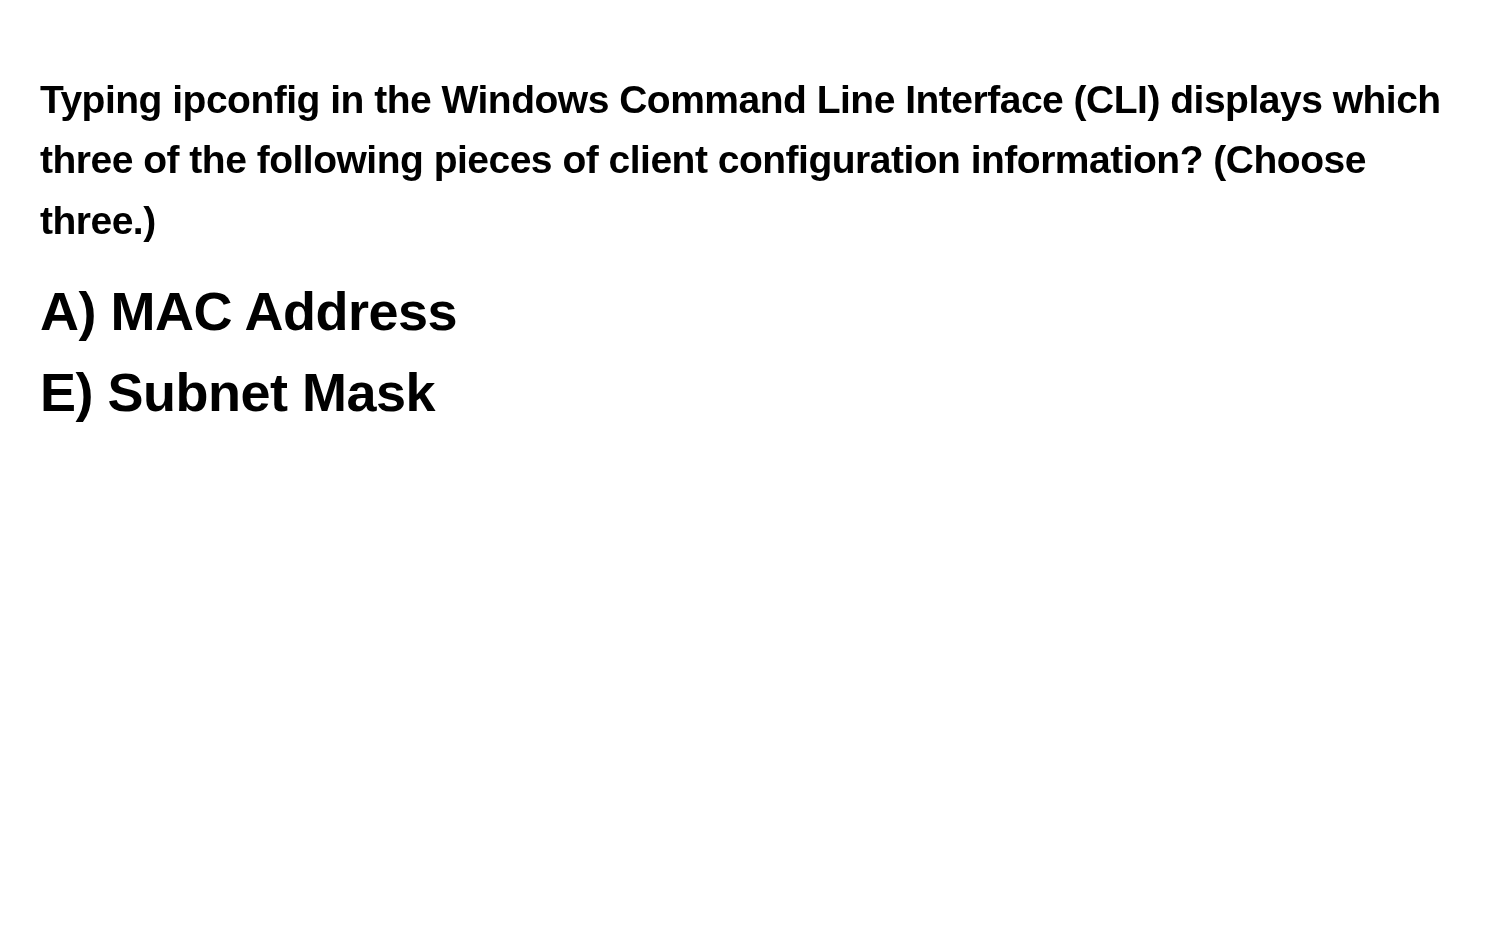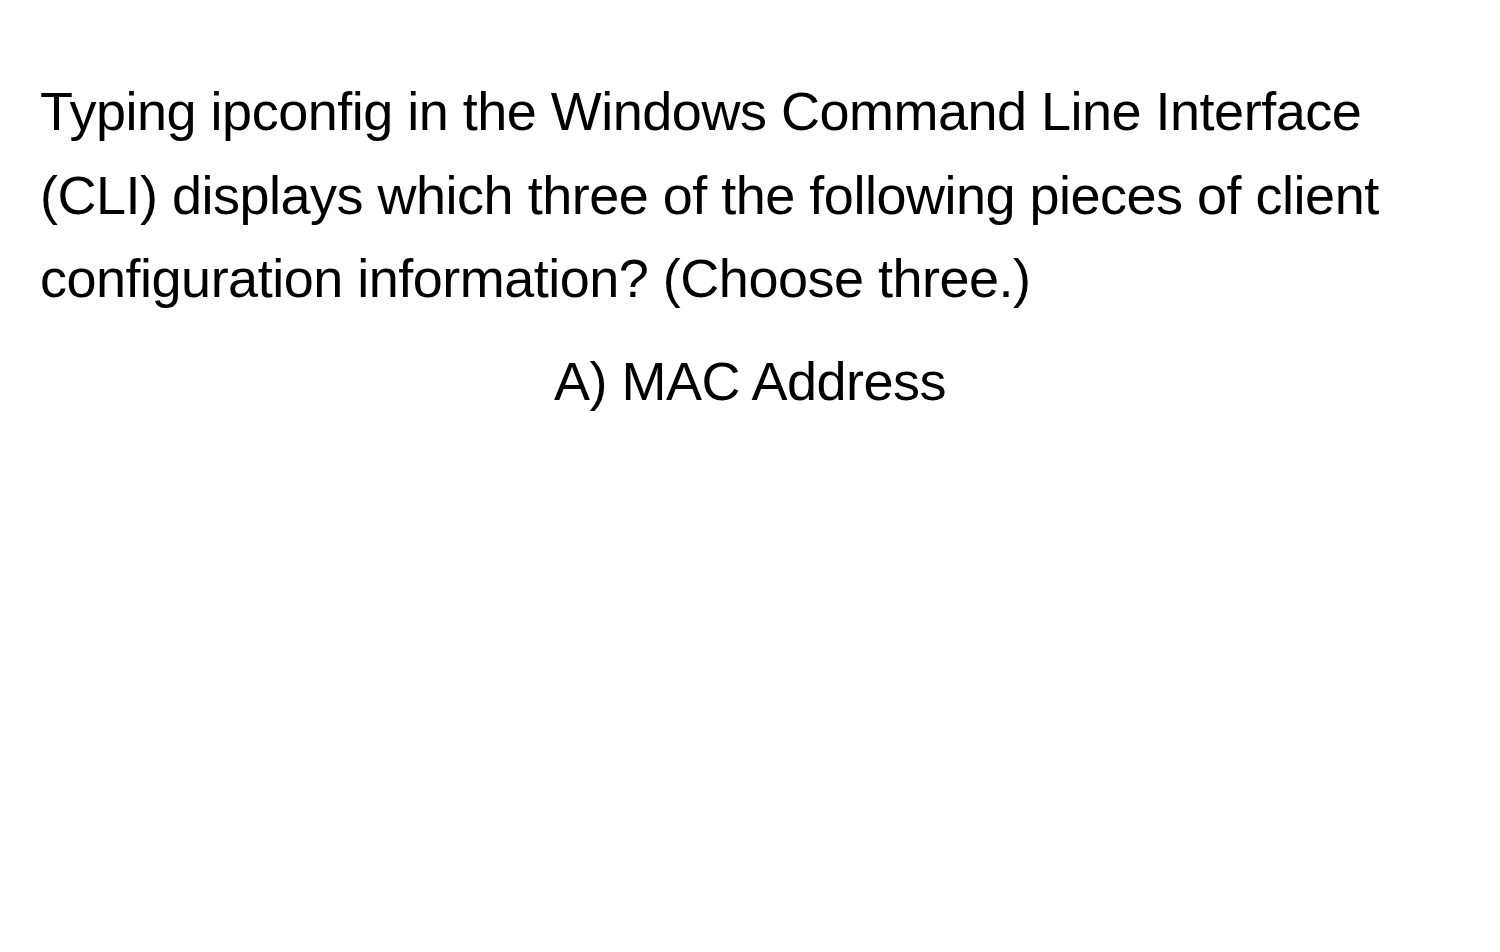--- a/index.html
+++ b/index.html
@@ -9,36 +9,36 @@
     }
     body {
       width: 1500px;
       height: 952px;
       background: #ffffff;
       font-family: -apple-system, BlinkMacSystemFont, "Segoe UI", Helvetica, Arial, sans-serif;
       color: #000000;
       padding: 70px 40px 40px 40px;
     }
     .question {
-      font-size: 54px;
+      font-size: 39px;
       line-height: 1.55;
-      font-weight: 400;
+      font-weight: 700;
       margin-bottom: 20px;
       letter-spacing: -0.5px;
     }
     .options {
       font-size: 54px;
       line-height: 1.5;
-      font-weight: 400;
+      font-weight: 700;
       letter-spacing: -0.5px;
-      text-align: center;
     }
     .option {
       display: block;
     }
   </style>
 </head>
 <body>
 
 <div class="question">Typing ipconfig in the Windows Command Line Interface (CLI) displays which three of the following pieces of client configuration information? (Choose three.)</div>
 <div class="options">
   <span class="option">A) MAC Address</span>
+  <span class="option">E) Subnet Mask</span>
 </div>
 
 </body></html>

